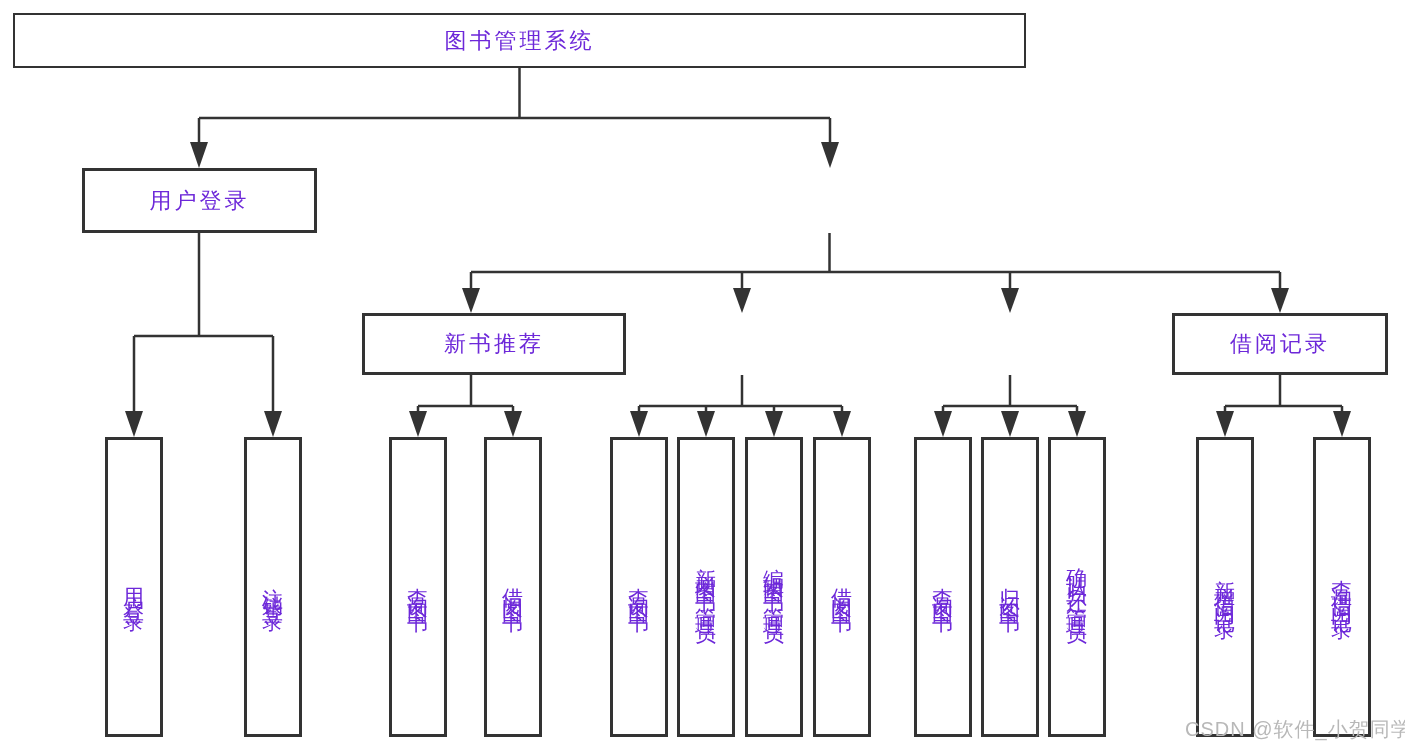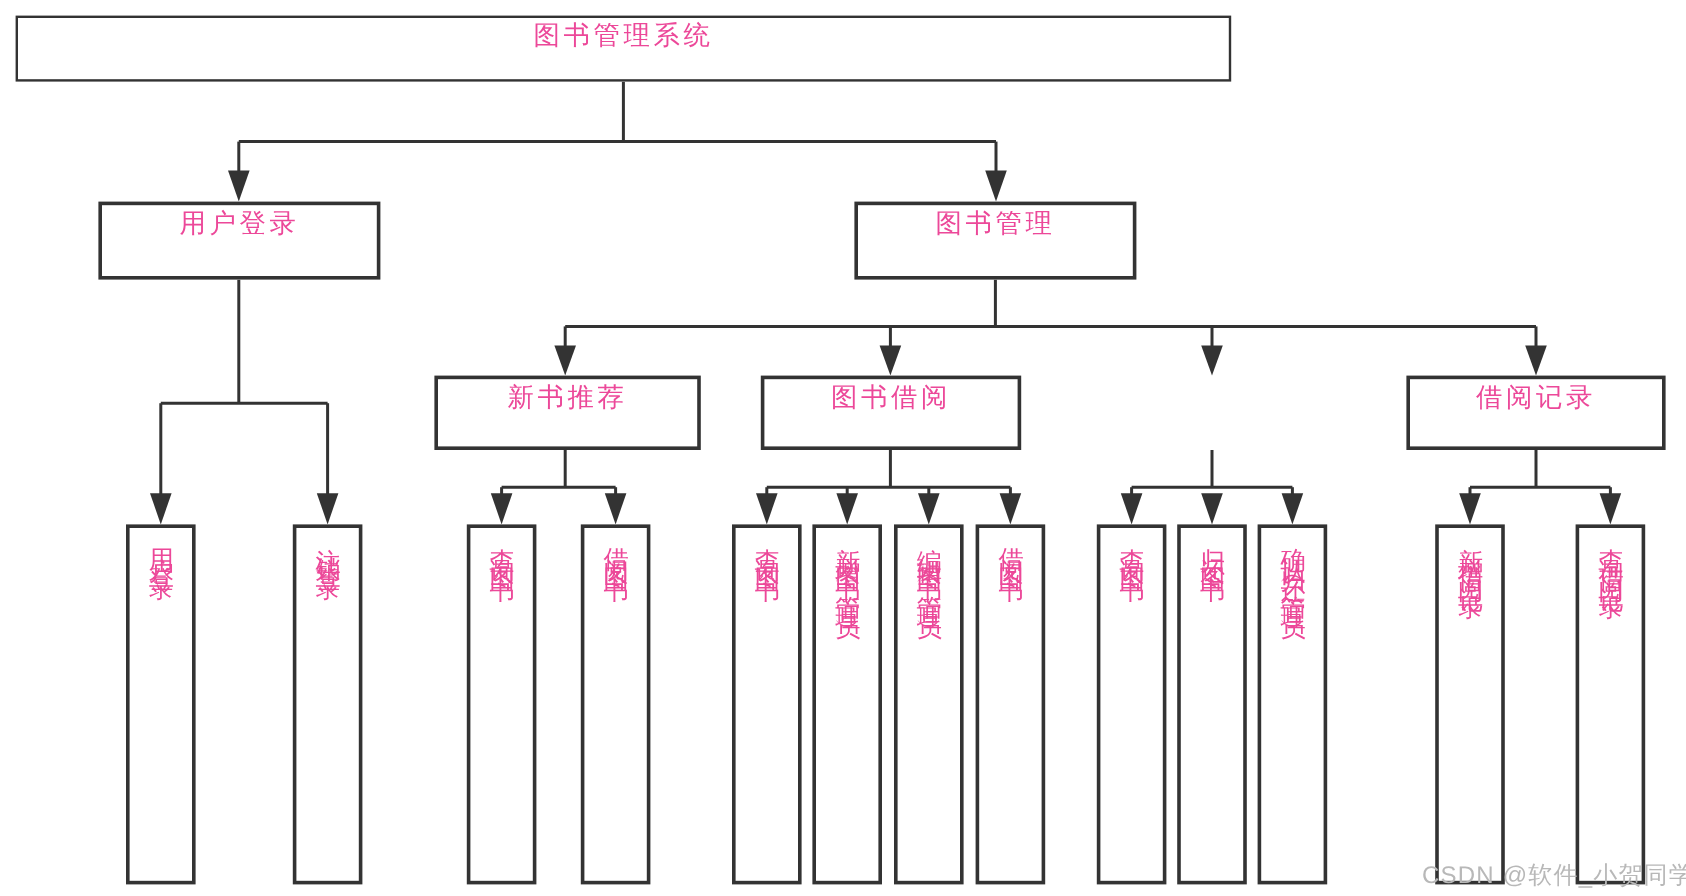--- a/index.html
+++ b/index.html
@@ -20,23 +20,23 @@
     left: 0; top: 0;
     width: 1405px;
     height: 747px;
     z-index: 1;
   }
   .box {
     position: absolute;
     box-sizing: border-box;
     background: #ffffff;
     border: 3px solid #333333;
-    color: #ec4899;
+    color: #6d28d9;
     display: flex;
-    align-items: flex-start;
+    align-items: center;
     justify-content: center;
     z-index: 2;
   }
   .root-box { border-width: 2px; }
   .hlabel {
     font-size: 22px;
     letter-spacing: 3px;
     white-space: nowrap;
   }
   .vlabel {
@@ -135,29 +135,23 @@
     </g>
   </svg>
 
   <div class="box root-box" style="left:13px; top:13px; width:1013px; height:55px;">
     <span class="hlabel">图书管理系统</span>
   </div>
 
   <div class="box" style="left:82px; top:168px; width:235px; height:65px;">
     <span class="hlabel">用户登录</span>
   </div>
-  <div class="box" style="left:712px; top:168px; width:235px; height:65px;">
-    <span class="hlabel">图书管理</span>
-  </div>
-
-  <div class="box" style="left:362px; top:313px; width:222px; height:62px;">
+
+  <div class="box" style="left:362px; top:313px; width:264px; height:62px;">
     <span class="hlabel">新书推荐</span>
-  </div>
-  <div class="box" style="left:634px; top:313px; width:217px; height:62px;">
-    <span class="hlabel">图书借阅</span>
   </div>
   <div class="box" style="left:1172px; top:313px; width:216px; height:62px;">
     <span class="hlabel">借阅记录</span>
   </div>
 
   <div class="box" style="left:105px; top:437px; width:58px; height:300px;">
     <span class="vlabel">用户登录</span>
   </div>
   <div class="box" style="left:244px; top:437px; width:58px; height:300px;">
     <span class="vlabel">注销登录</span>

